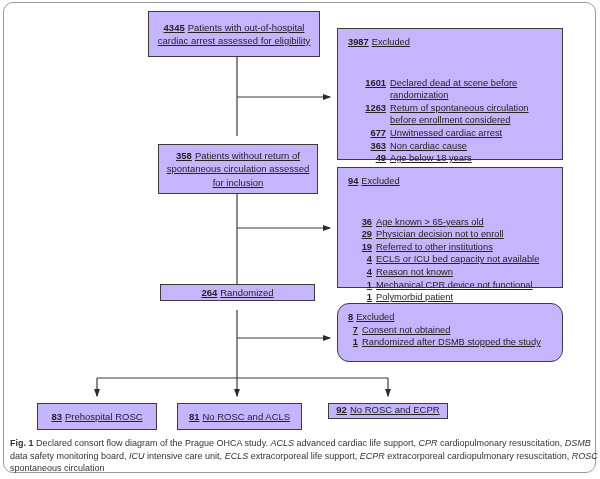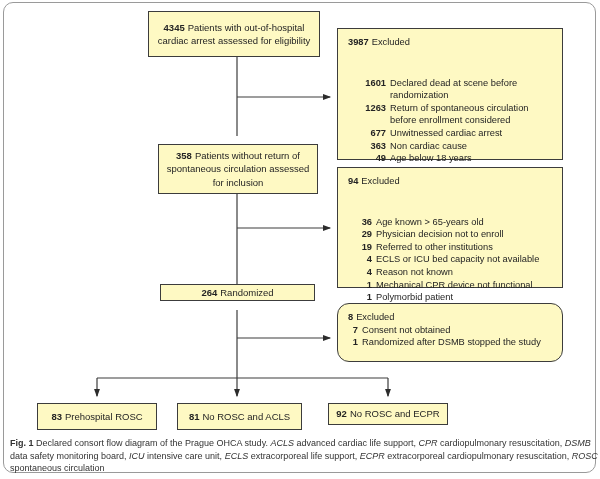--- a/index.html
+++ b/index.html
@@ -6,22 +6,22 @@
   .stage{
     position:relative;width:600px;height:479px;background:#fff;
     font-family:"Liberation Sans", sans-serif;color:#242424;overflow:hidden;
   }
   .panel{
     position:absolute;left:3px;top:2px;width:591px;height:469px;
     border:1.5px solid #9a9a9a;border-radius:10px;background:#fff;
   }
   svg.connectors{position:absolute;left:0;top:0;pointer-events:none;}
   .fbox{
-    position:absolute;background:#fef9c3;border:1.2px solid #3c3c3c;
-    box-sizing:border-box;font-size:9.5px;line-height:1.4;
+    position:absolute;background:#c4b5fd;border:1.2px solid #3c3c3c;
+    box-sizing:border-box;font-size:9.5px;line-height:1.4;text-decoration:underline;
   }
   .centerbox{display:flex;align-items:center;justify-content:center;text-align:center;padding:2px 6px;}
   .num{font-weight:bold;margin-right:3px;}
   .exbox{padding:7px 6px 16px 10px;font-size:9.3px;line-height:12.6px;}
   .extitle{white-space:nowrap;}
   .exlist{margin-top:28px;}
   .exlist.tight{margin-top:0;}
   .xrow{display:grid;grid-template-columns:var(--ncol) 1fr;column-gap:4px;}
   .xrow .n{text-align:right;font-weight:bold;}
   .e1 .exlist{padding-left:12px;--ncol:26px;}
@@ -157,21 +157,21 @@
         </div>
     </div>
   </div>
 
   <div class="fbox centerbox" style="left:37px;top:403px;width:120px;height:27px;">
     <div><span class="num">83</span><span>Prehospital ROSC</span></div>
   </div>
   <div class="fbox centerbox" style="left:177px;top:403px;width:125px;height:27px;">
     <div><span class="num">81</span><span>No ROSC and ACLS</span></div>
   </div>
-  <div class="fbox centerbox" style="left:328px;top:403px;width:120px;height:22px;">
+  <div class="fbox centerbox" style="left:328px;top:403px;width:120px;height:16px;align-items:flex-end;">
     <div><span class="num">92</span><span>No ROSC and ECPR</span></div>
   </div>
 
   <div class="caption">
     <div class="cline"><span class="cap-b">Fig. 1</span><span> Declared consort flow diagram of the Prague OHCA study. </span><span class="cap-i">ACLS</span><span> advanced cardiac life support, </span><span class="cap-i">CPR</span><span> cardiopulmonary resuscitation, </span><span class="cap-i">DSMB</span></div>
     <div class="cline"><span>data safety monitoring board, </span><span class="cap-i">ICU</span><span> intensive care unit, </span><span class="cap-i">ECLS</span><span> extracorporeal life support, </span><span class="cap-i">ECPR</span><span> extracorporeal cardiopulmonary resuscitation, </span><span class="cap-i">ROSC</span><span> return of</span></div>
     <div class="cline"><span>spontaneous circulation</span></div>
   </div>
 
 </div>

